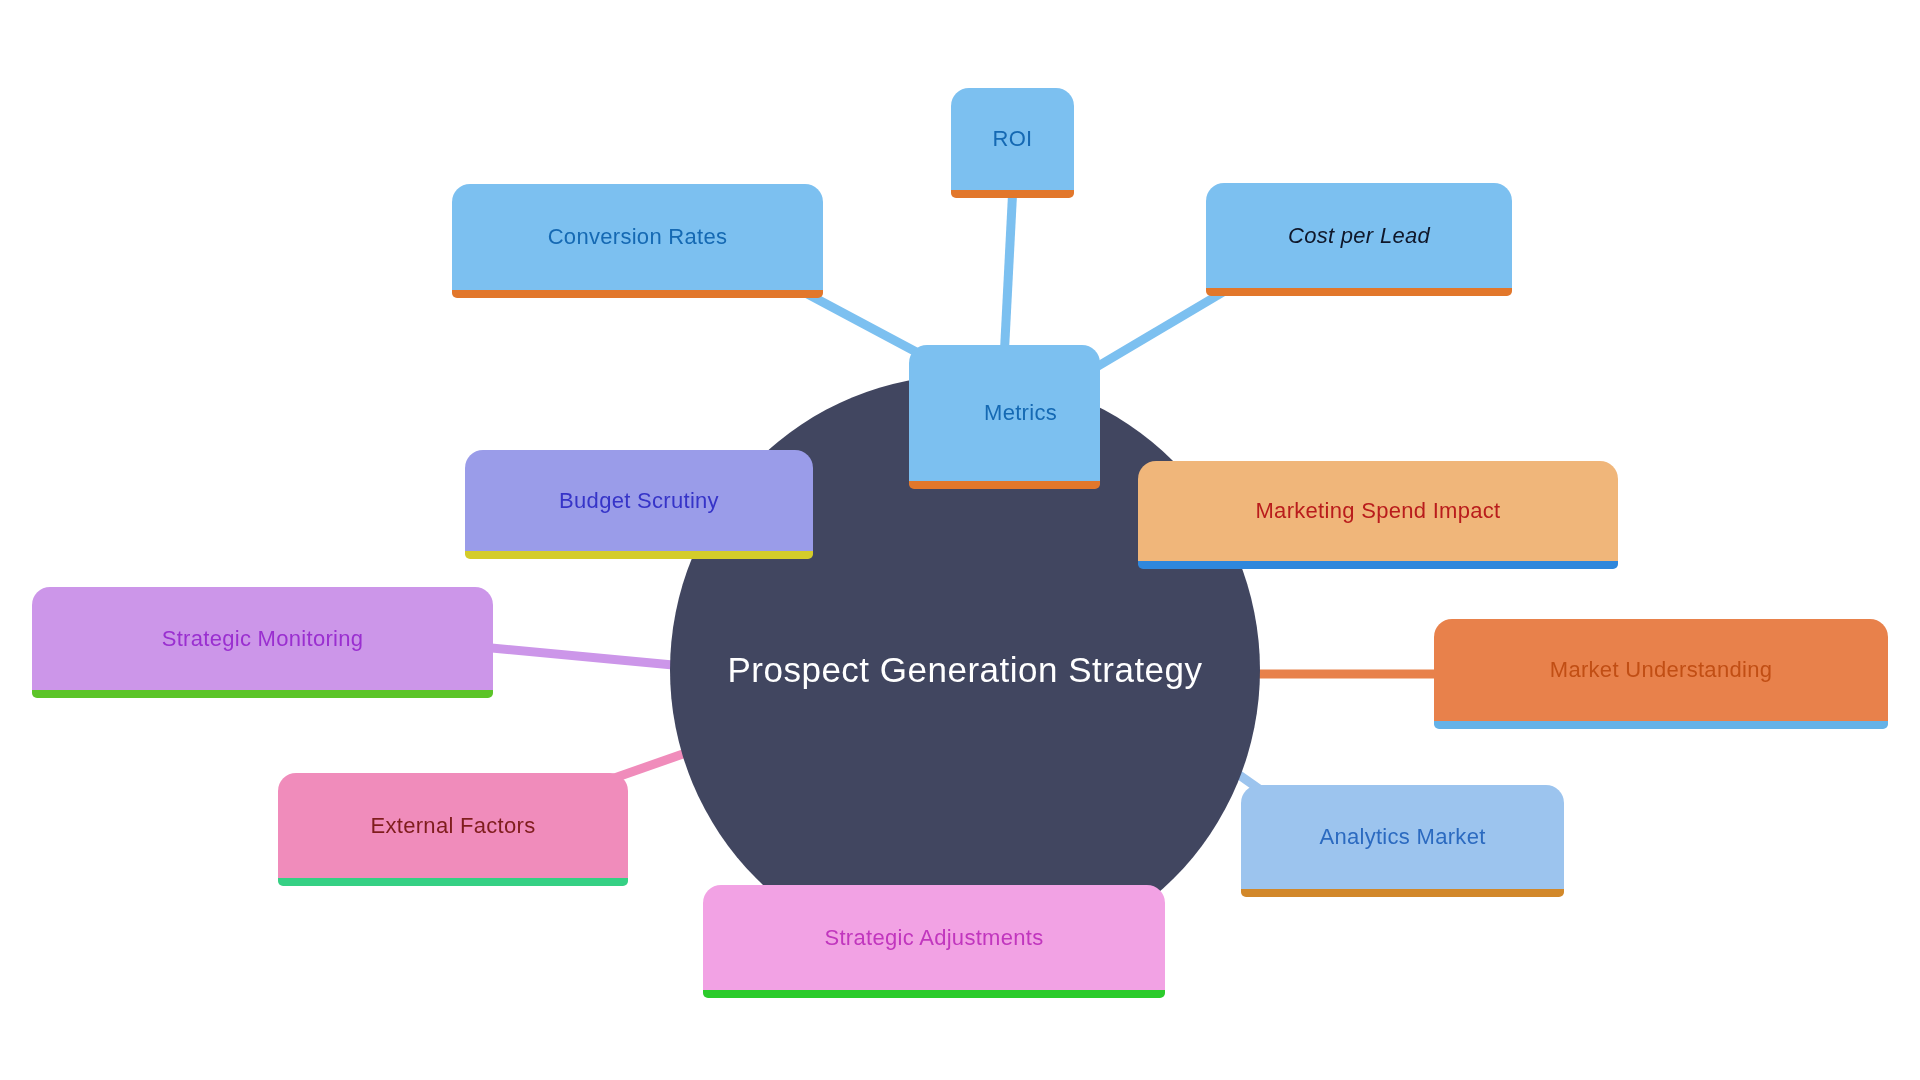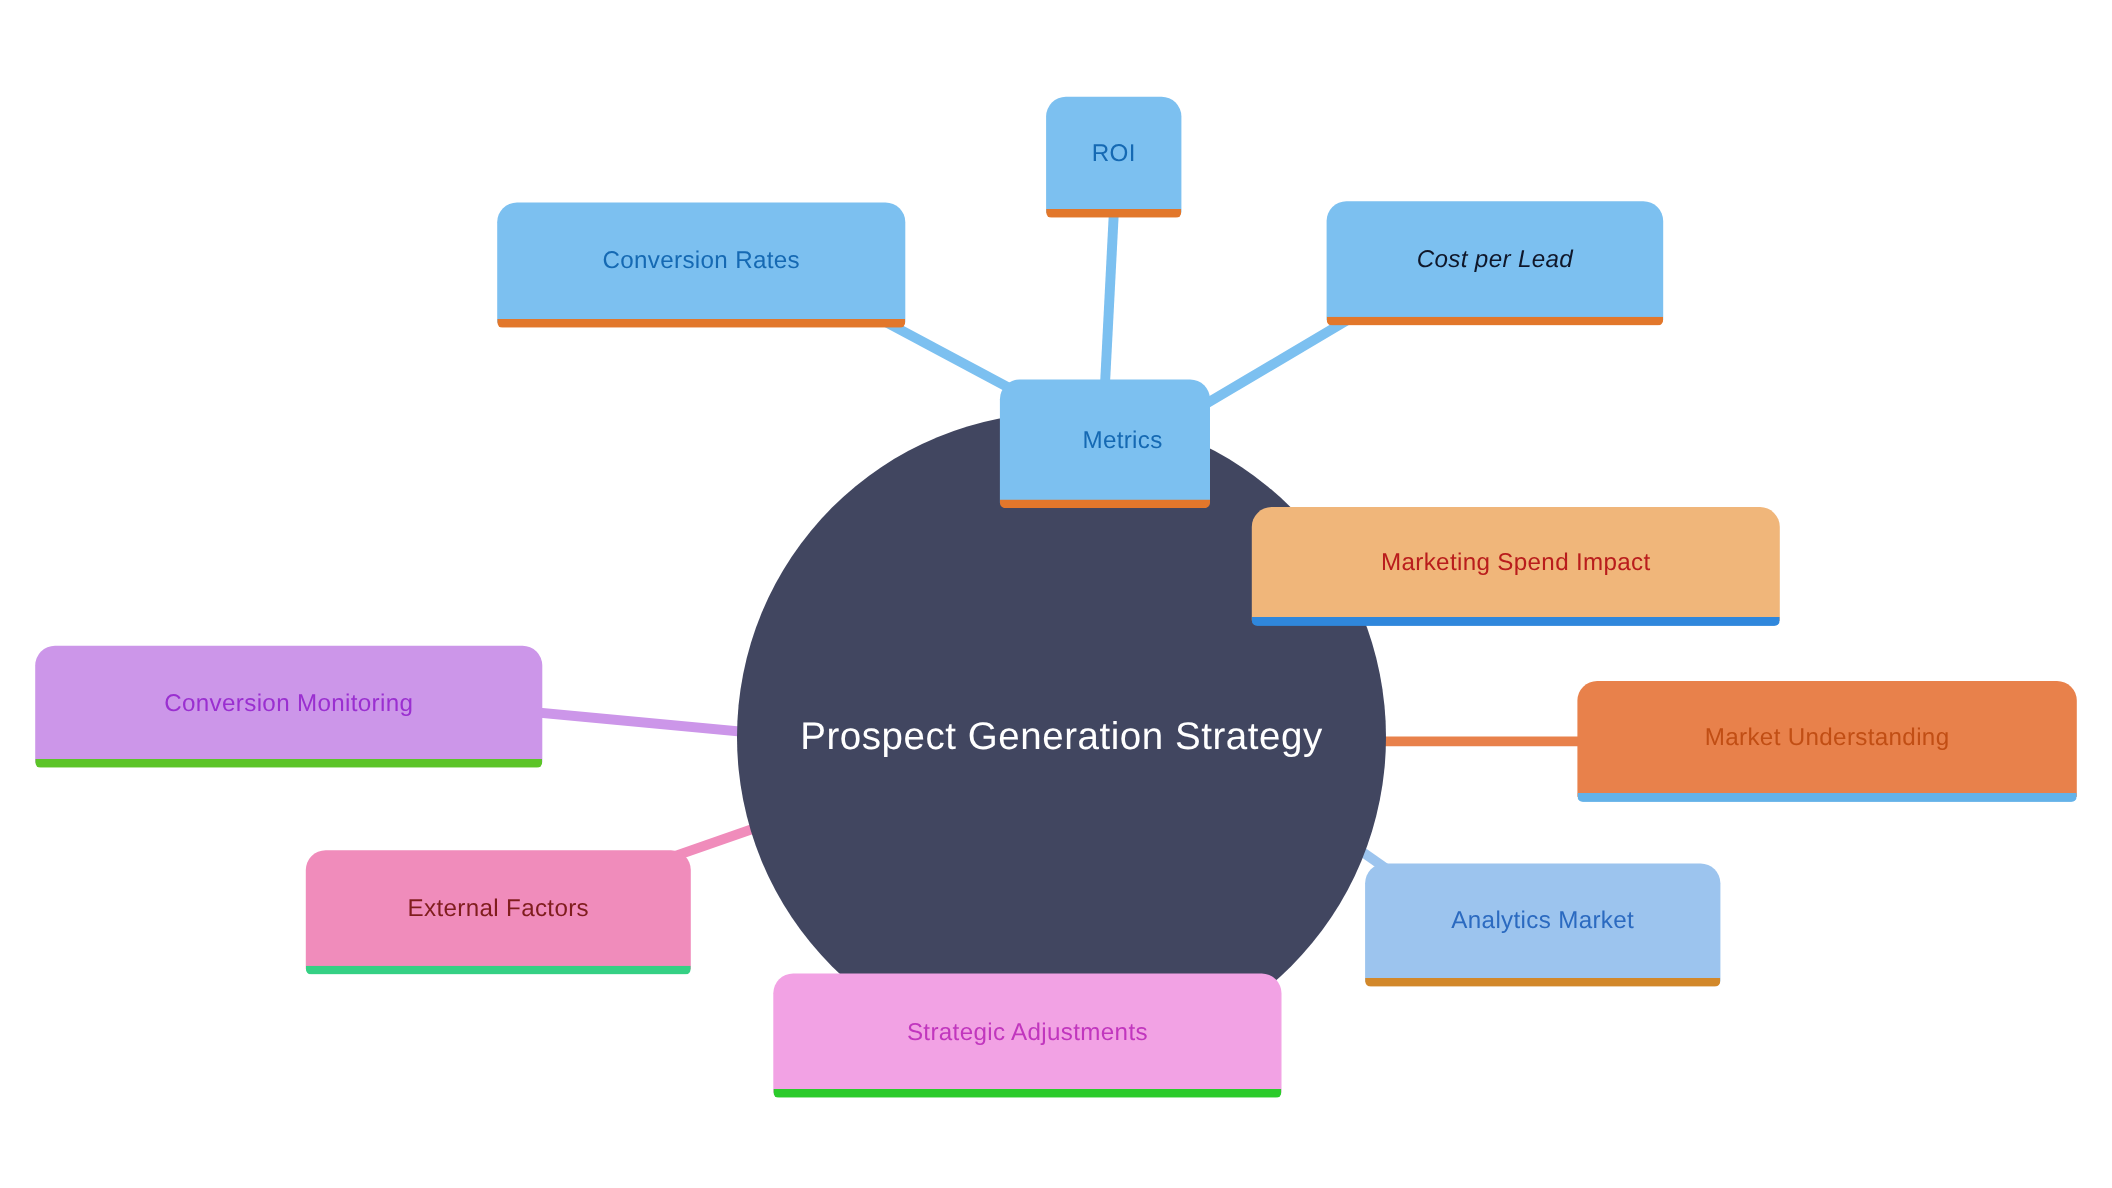--- a/index.html
+++ b/index.html
@@ -50,21 +50,21 @@
   .node-label {
     font-size: 22px;
     font-weight: 400;
     letter-spacing: 0.3px;
     white-space: nowrap;
   }
   
   .n-roi                    { left: 951px;  top: 88px;  width: 123px; height: 110px; }
   .n-conversion-rates       { left: 452px;  top: 184px; width: 371px; height: 114px; }
   .n-cost-per-lead          { left: 1206px; top: 183px; width: 306px; height: 113px; }
-  .n-metrics                { left: 909px;  top: 345px; width: 191px; height: 117px; padding-left: 32px; }
+  .n-metrics                { left: 909px;  top: 345px; width: 191px; height: 144px; padding-left: 32px; }
   .n-budget-scrutiny        { left: 465px;  top: 450px; width: 348px; height: 109px; }
   .n-marketing-spend-impact { left: 1138px; top: 461px; width: 480px; height: 108px; }
   .n-continuous-monitoring  { left: 32px;   top: 587px; width: 461px; height: 111px; }
   .n-market-understanding   { left: 1434px; top: 619px; width: 454px; height: 110px; }
   .n-external-factors       { left: 278px;  top: 773px; width: 350px; height: 113px; }
   .n-analytics-tools        { left: 1241px; top: 785px; width: 323px; height: 112px; }
   .n-strategic-adjustments  { left: 703px;  top: 885px; width: 462px; height: 113px; }
 </style>
 </head>
 <body>
@@ -94,27 +94,30 @@
   </div>
 
   <div class="node n-conversion-rates" style="background-color: rgb(124, 192, 240); border-bottom-color: rgb(226, 119, 43);">
     <span class="node-label" style="color: rgb(21, 105, 179);">Conversion Rates</span>
   </div>
 
   <div class="node n-cost-per-lead" style="background-color: rgb(124, 192, 240); border-bottom-color: rgb(226, 119, 43);">
     <span class="node-label" style="color: #0f172a; font-style: italic;">Cost per Lead</span>
   </div>
 
+  <div class="node n-budget-scrutiny" style="background-color: rgb(154, 156, 233); border-bottom-color: rgb(212, 204, 42);">
+    <span class="node-label" style="color: rgb(54, 52, 200);">Budget Scrutiny</span>
+  </div>
 
   <div class="node n-marketing-spend-impact" style="background-color: rgb(240, 182, 122); border-bottom-color: rgb(47, 135, 220);">
     <span class="node-label" style="color: #b91c1c;">Marketing Spend Impact</span>
   </div>
 
   <div class="node n-continuous-monitoring" style="background-color: rgb(204, 150, 233); border-bottom-color: rgb(92, 196, 40);">
-    <span class="node-label" style="color: rgb(154, 47, 208);">Conversion Monitoring</span>
+    <span class="node-label" style="color: rgb(154, 47, 208);">Strategic Monitoring</span>
   </div>
 
   <div class="node n-market-understanding" style="background-color: rgb(232, 129, 75); border-bottom-color: rgb(100, 178, 232);">
     <span class="node-label" style="color: rgb(193, 78, 20);">Market Understanding</span>
   </div>
 
   <div class="node n-external-factors" style="background-color: rgb(240, 140, 187); border-bottom-color: rgb(53, 208, 132);">
     <span class="node-label" style="color: #7f1d1d;">External Factors</span>
   </div>
 

